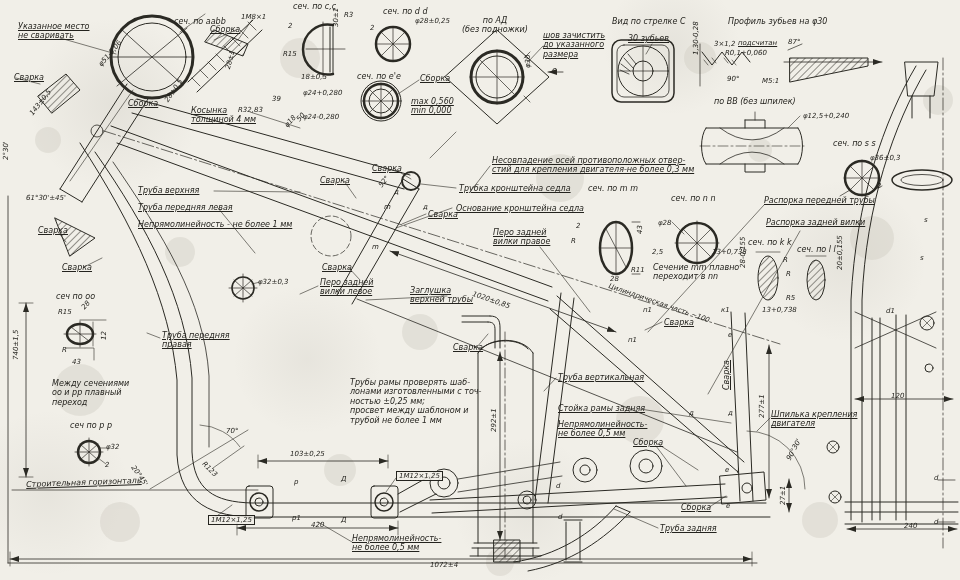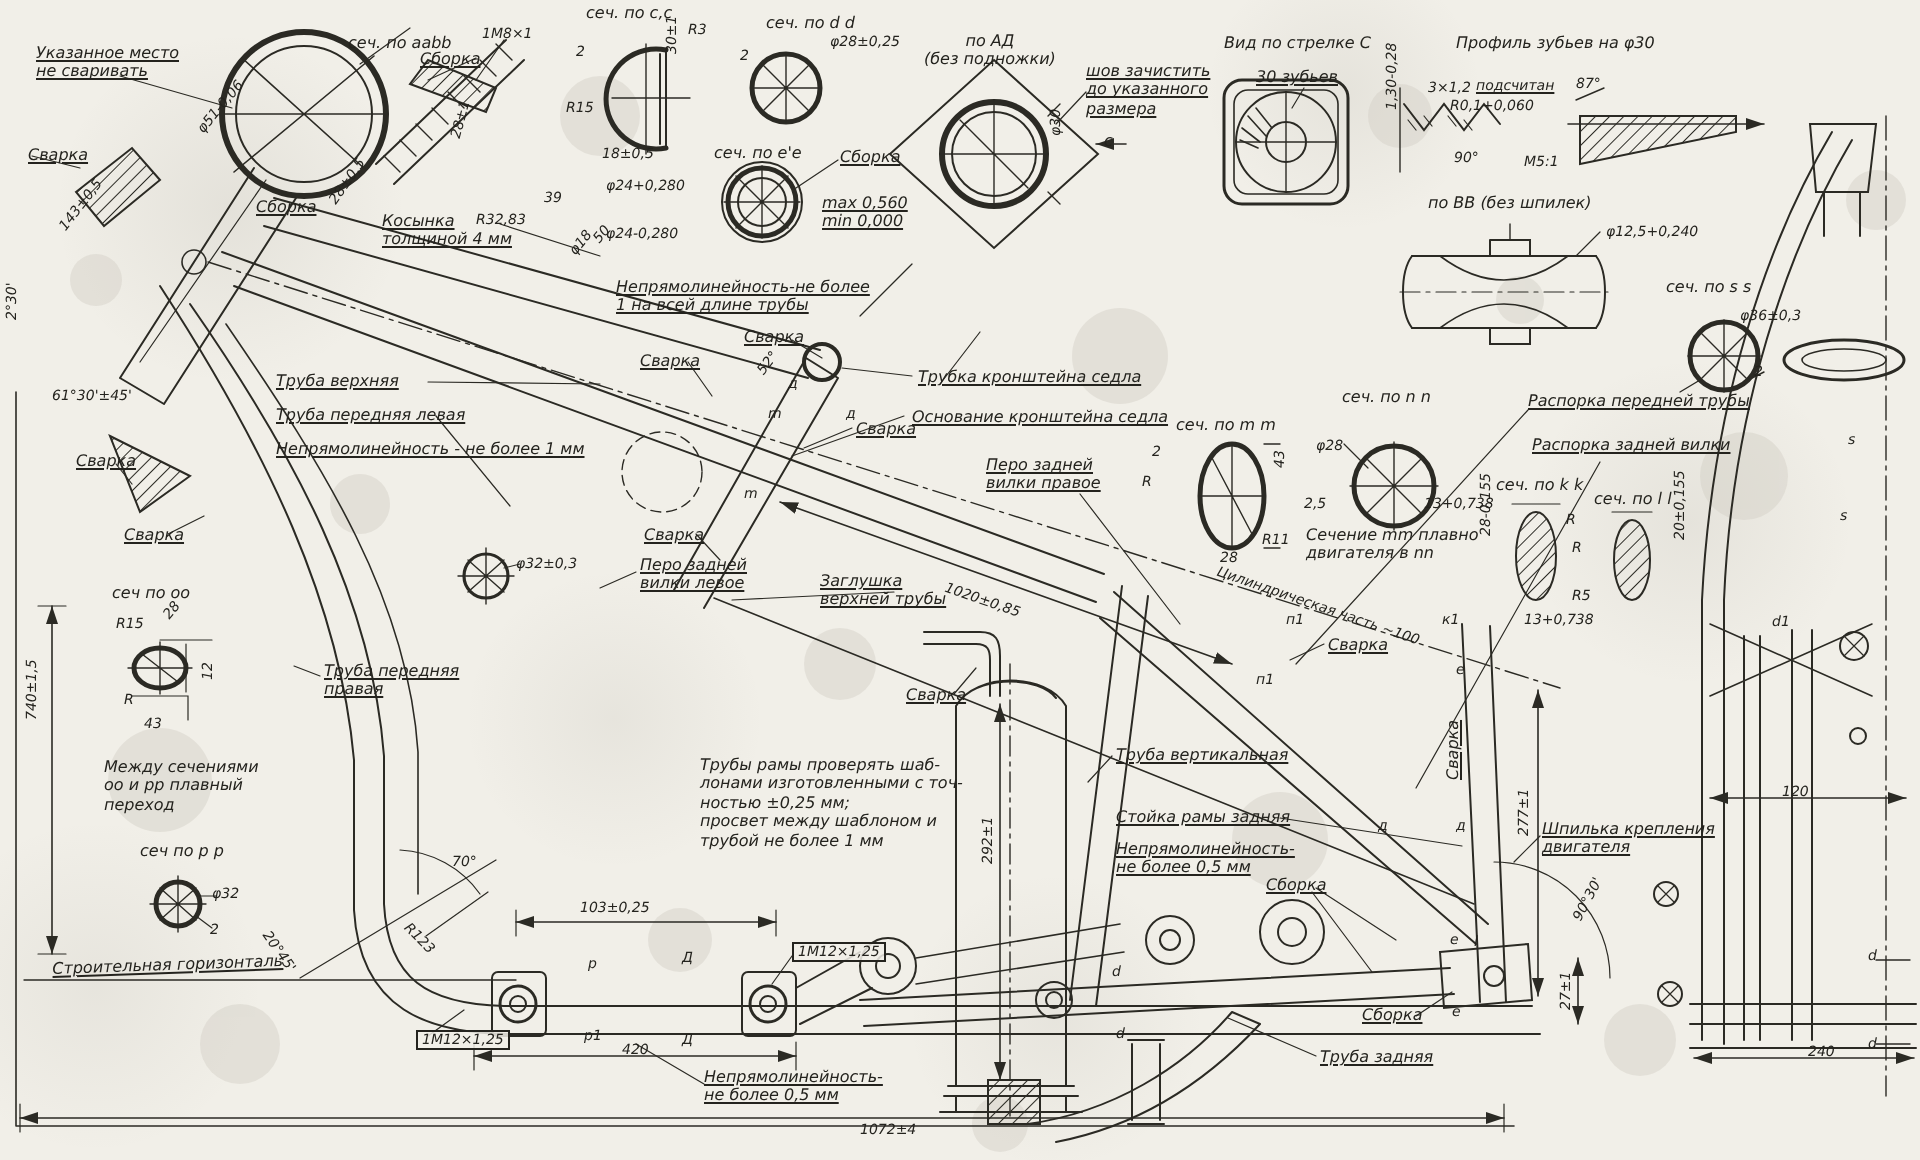--- a/index.html
+++ b/index.html
@@ -347,24 +347,26 @@
 <div class="lbl s7" style="left:714px;top:40px">3×1,2</div>
 <div class="lbl s7 u" style="left:738px;top:39px">подсчитан</div>
 <div class="lbl s7" style="left:725px;top:49px">R0,1+0,060</div>
 <div class="lbl s7" style="left:788px;top:38px">87°</div>
 <div class="lbl s7" style="left:727px;top:75px">90°</div>
 <div class="lbl s7" style="left:762px;top:77px">М5:1</div>
 <div class="lbl s7" style="left:692px;top:55px;transform:rotate(-90deg)">1,30-0,28</div>
 <div class="lbl" style="left:714px;top:97px">по ВВ (без шпилек)</div>
 <div class="lbl s7" style="left:803px;top:112px">φ12,5+0,240</div>
 
+<div class="lbl u" style="left:492px;top:156px">Несовпадение осей противоположных отвер-
+стий для крепления двигателя-не более 0,3 мм</div>
 <div class="lbl u" style="left:459px;top:184px">Трубка кронштейна седла</div>
 <div class="lbl u" style="left:456px;top:204px">Основание кронштейна седла</div>
 <div class="lbl u" style="left:428px;top:210px">Сварка</div>
-<div class="lbl" style="left:588px;top:208px">сеч. по m m</div>
+<div class="lbl" style="left:588px;top:184px">сеч. по m m</div>
 <div class="lbl" style="left:671px;top:194px">сеч. по n n</div>
 <div class="lbl s7" style="left:576px;top:222px">2</div>
 <div class="lbl s7" style="left:571px;top:237px">R</div>
 <div class="lbl s7" style="left:636px;top:234px;transform:rotate(-90deg)">43</div>
 <div class="lbl s7" style="left:631px;top:266px">R11</div>
 <div class="lbl s7" style="left:610px;top:275px">28</div>
 <div class="lbl s7" style="left:652px;top:248px">2,5</div>
 <div class="lbl s7" style="left:658px;top:219px">φ28</div>
 <div class="lbl" style="left:833px;top:139px">сеч. по s s</div>
 <div class="lbl s7" style="left:870px;top:154px">φ36±0,3</div>
@@ -374,28 +376,26 @@
 <div class="lbl" style="left:748px;top:238px">сеч. по k k</div>
 <div class="lbl" style="left:797px;top:245px">сеч. по l l</div>
 <div class="lbl s7" style="left:712px;top:248px">13+0,738</div>
 <div class="lbl s7" style="left:783px;top:256px">R</div>
 <div class="lbl s7" style="left:786px;top:270px">R</div>
 <div class="lbl s7" style="left:786px;top:294px">R5</div>
 <div class="lbl s7" style="left:739px;top:268px;transform:rotate(-90deg)">28-0,155</div>
 <div class="lbl s7" style="left:836px;top:270px;transform:rotate(-90deg)">20±0,155</div>
 <div class="lbl s7" style="left:762px;top:306px">13+0,738</div>
 <div class="lbl" style="left:653px;top:263px">Сечение mm плавно
-двигателя в nn</div>
+переходит в nn</div>
 <div class="lbl s7" style="left:610px;top:282px;transform:rotate(19deg)">Цилиндрическая часть ~100</div>
 
 <div class="lbl u" style="left:138px;top:186px">Труба верхняя</div>
 <div class="lbl u" style="left:138px;top:203px">Труба передняя левая</div>
 <div class="lbl u" style="left:138px;top:220px">Непрямолинейность - не более 1 мм</div>
-<div class="lbl u" style="left:308px;top:139px">Непрямолинейность-не более
-1  на всей длине трубы</div>
 <div class="lbl u" style="left:372px;top:164px">Сварка</div>
 <div class="lbl u" style="left:320px;top:176px">Сварка</div>
 <div class="lbl s7" style="left:377px;top:184px;transform:rotate(-52deg)">52°</div>
 <div class="lbl u" style="left:322px;top:263px">Сварка</div>
 <div class="lbl u" style="left:493px;top:228px">Перо задней
 вилки правое</div>
 <div class="lbl u" style="left:320px;top:278px">Перо задней
 вилки левое</div>
 <div class="lbl u" style="left:410px;top:286px">Заглушка
 верхней трубы</div>

